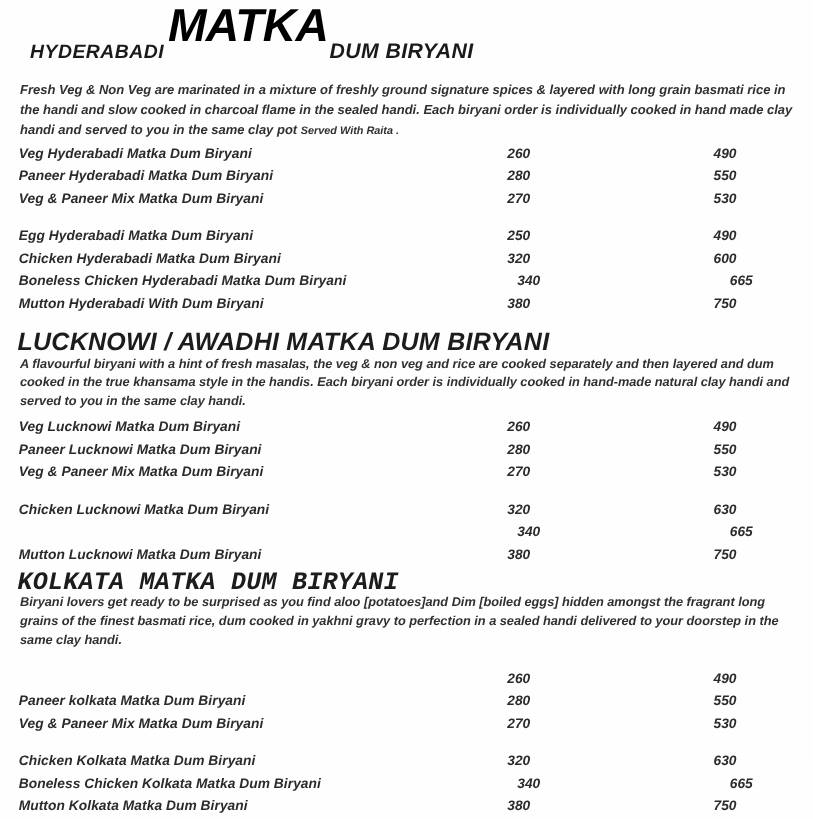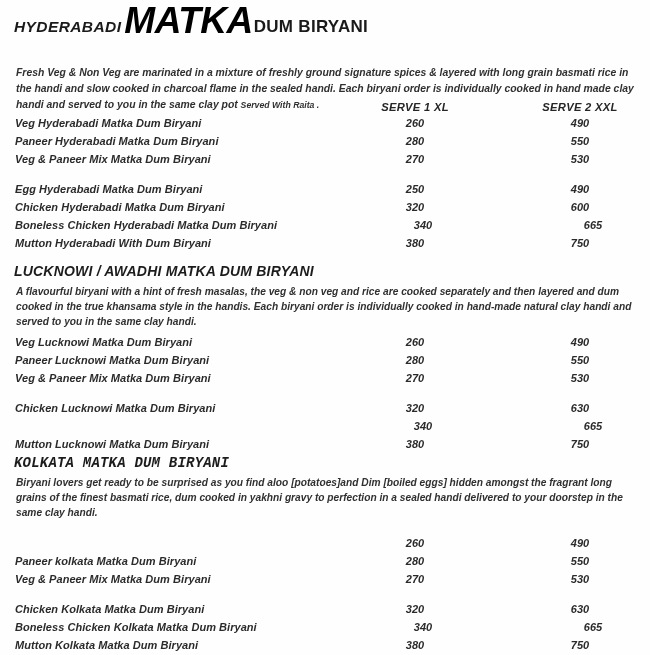--- a/index.html
+++ b/index.html
@@ -20,25 +20,25 @@
     position: relative;
     width: 650px;
     height: 655px;
     background: #fefefe;
     box-sizing: border-box;
   }
 
   
   .masthead {
     position: absolute;
-    left: 14px;
+    left: 24px;
     top: 2px;
     width: 620px;
     display: flex;
-    align-items: center;
+    align-items: flex-end;
     white-space: nowrap;
   }
   .mast-pre {
     font-size: 15.5px;
     font-weight: bold;
     font-style: italic;
     letter-spacing: 0.4px;
     color: #1a1a1a;
   }
   .mast-main {
@@ -46,20 +46,21 @@
     font-weight: bold;
     font-style: italic;
     letter-spacing: -0.5px;
     line-height: 1;
     color: #000000;
     margin: 0 1px 12px 3px;
   }
   .mast-post {
     font-size: 17px;
     font-weight: bold;
+    font-style: italic;
     letter-spacing: 0.3px;
     color: #1a1a1a;
   }
 
   
   .intro {
     position: absolute;
     left: 16px;
     top: 55px;
     width: 622px;
@@ -95,21 +96,21 @@
     text-align: center;
   }
   .col-head.c1 { left: 355px; width: 120px; }
   .col-head.c2 { left: 520px; width: 120px; }
 
   
   .section { position: absolute; left: 0; width: 650px; }
   .section-title {
     position: absolute;
     left: 14px;
-    font-size: 14px;
+    font-size: 20px;
     font-weight: bold;
     font-style: italic;
     letter-spacing: 0.2px;
     color: #1c1c1c;
     white-space: nowrap;
   }
   .section-desc {
     position: absolute;
     left: 16px;
     width: 622px;
@@ -162,24 +163,20 @@
   <div class="masthead">
     <span class="mast-pre">HYDERABADI</span>
     <span class="mast-main">MATKA</span>
     <span class="mast-post">DUM BIRYANI</span>
   </div>
 
   <p class="intro">
     <span class="lead">Fresh Veg &amp; Non Veg</span><span>  are marinated in a mixture of freshly ground signature spices &amp; layered with long grain basmati rice in the handi and slow cooked in charcoal flame in the sealed handi. Each biryani order is individually cooked in hand made clay handi and served to you in the same clay pot </span><span class="fineprint">Served With Raita .</span>
   </p>
 
-  <div class="col-headers">
-    <div class="col-head c1">SERVE 1 XL</div>
-    <div class="col-head c2">SERVE 2 XXL</div>
-  </div>
 
   <div id="sections-root">
       <div class="section" style="top: 0px;">
         <div class="items" style="top: 117px;">
           <div class="item-row">
             <div class="item-name">Veg Hyderabadi Matka Dum Biryani</div>
             <div class="item-price p1">260</div>
             <div class="item-price p2">490</div>
           </div>
           <div class="item-row">

